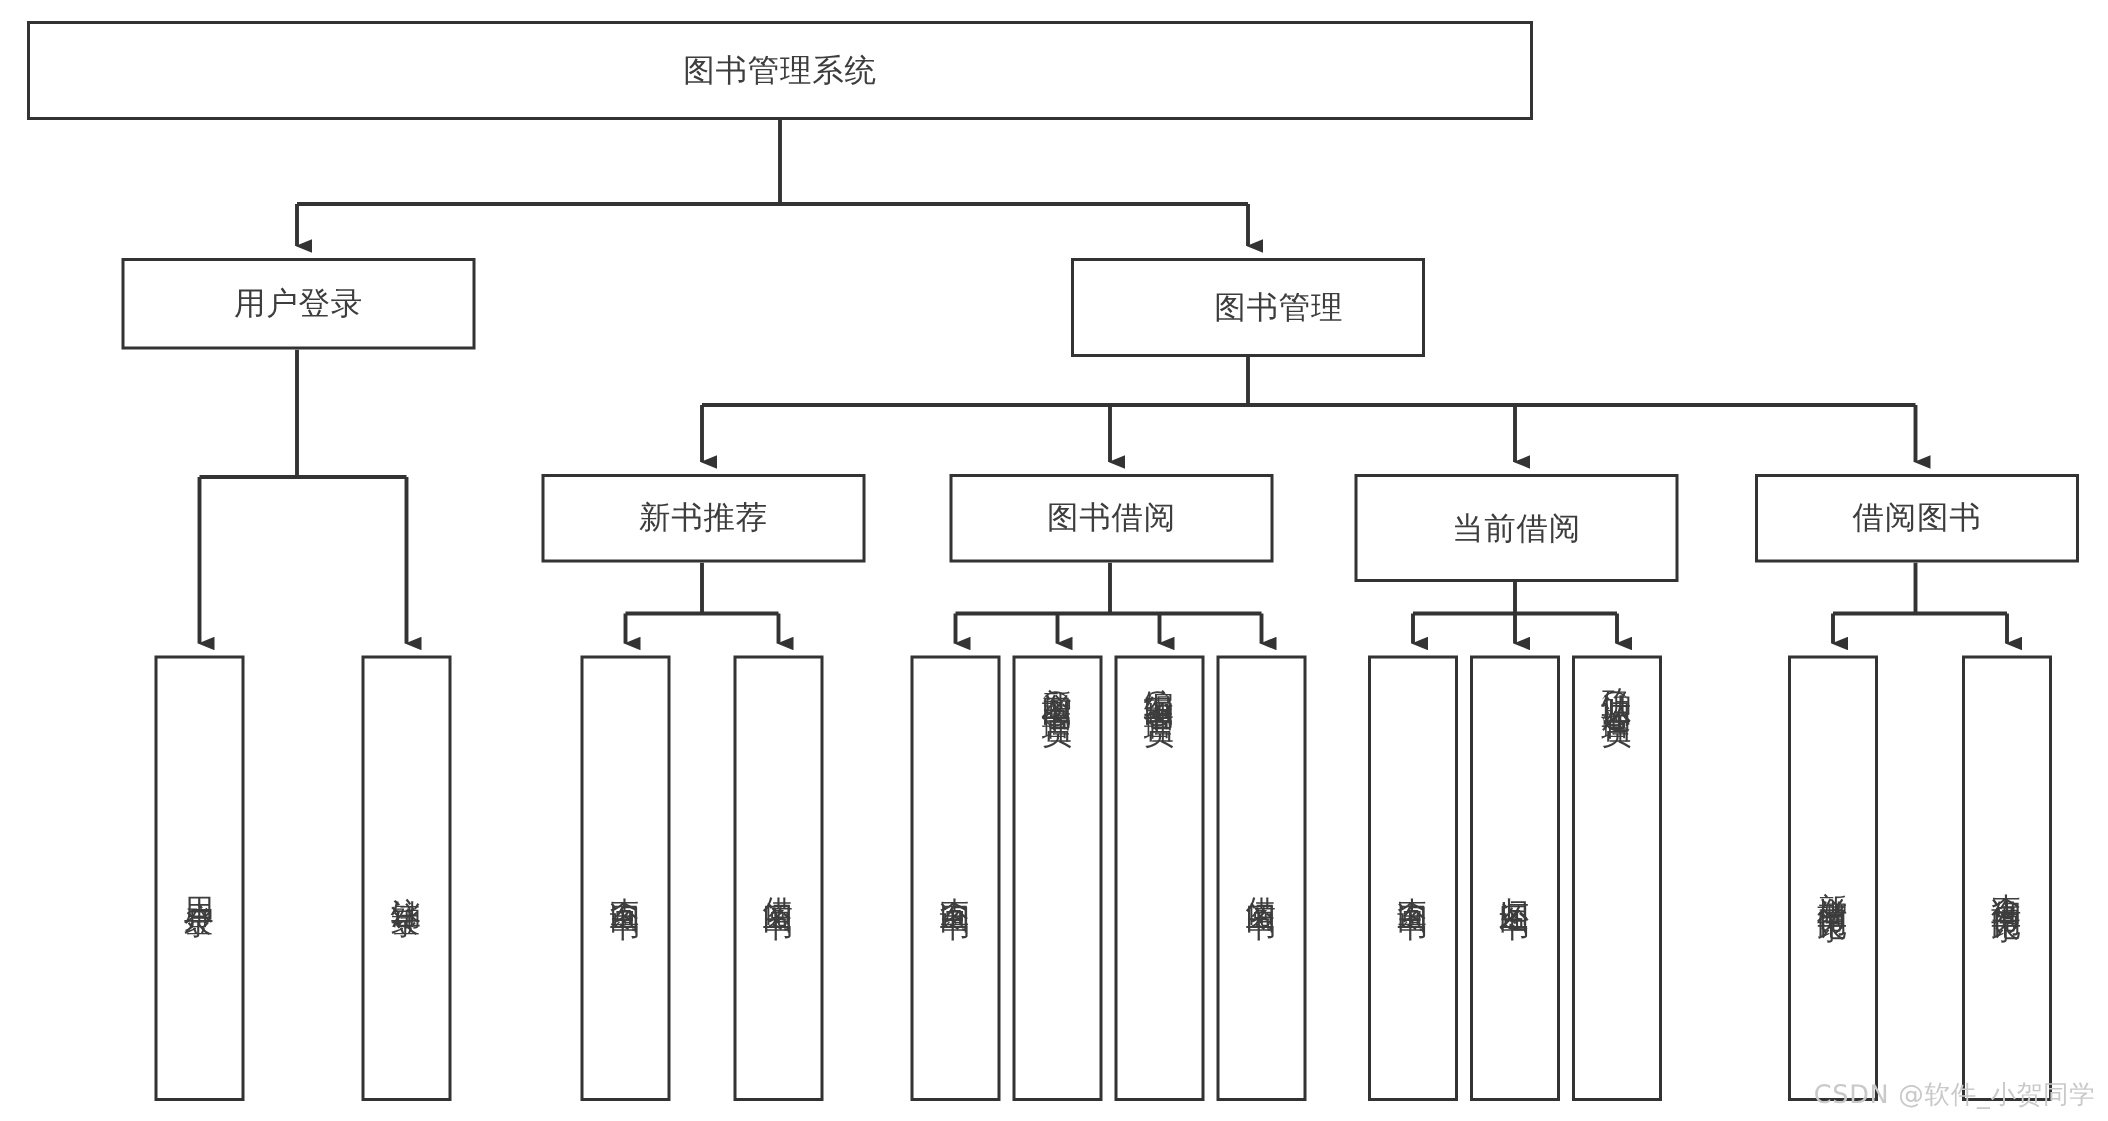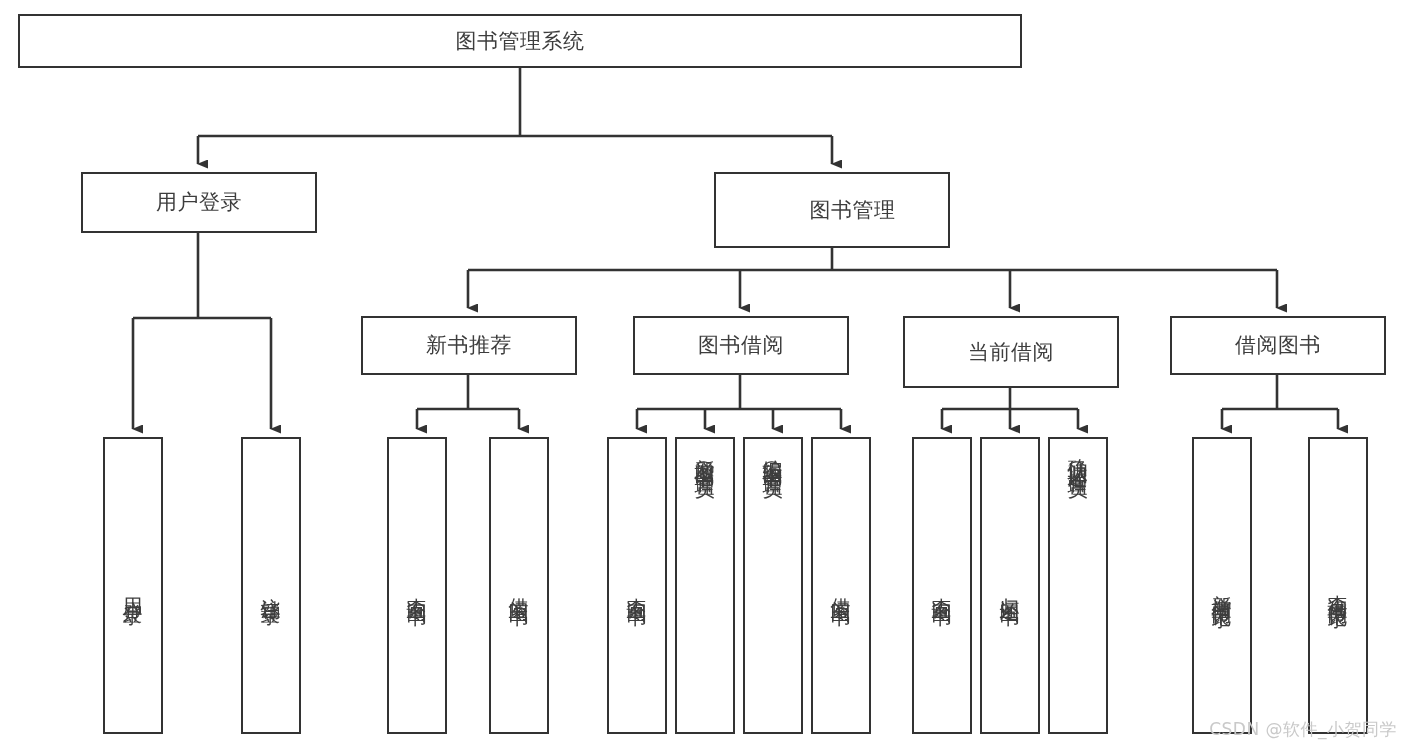--- a/index.html
+++ b/index.html
@@ -126,29 +126,29 @@
       <path d="M 1010,409 L 1010,429" marker-end="url(#arrowhead)"></path>
       <path d="M 1078,409 L 1078,429" marker-end="url(#arrowhead)"></path>
 
       <path d="M 1277,375 L 1277,409"></path>
       <path d="M 1222,409 L 1338,409"></path>
       <path d="M 1222,409 L 1222,429" marker-end="url(#arrowhead)"></path>
       <path d="M 1338,409 L 1338,429" marker-end="url(#arrowhead)"></path>
     </g>
   </svg>
 
-  <div class="node-box" style="left:18px; top:14px; width:1004px; height:54px;">
+  <div class="node-box" style="left:18px; top:14px; width:1004px; height:66px;">
     <span class="node-label">图书管理系统</span>
   </div>
 
   <div class="node-box" style="left:81px; top:172px; width:236px; height:61px;">
     <span class="node-label">用户登录</span>
   </div>
 
-  <div class="node-box" style="left:714px; top:172px; width:236px; height:76px;padding-left:41px;">
+  <div class="node-box" style="left:714px; top:172px; width:236px; height:66px;padding-left:41px;">
     <span class="node-label">图书管理</span>
   </div>
 
   <div class="node-box" style="left:633px; top:316px; width:216px; height:59px;">
     <span class="node-label">图书借阅</span>
   </div>
 
   <div class="node-box" style="left:361px; top:316px; width:216px; height:59px;">
     <span class="node-label">新书推荐</span>
   </div>

